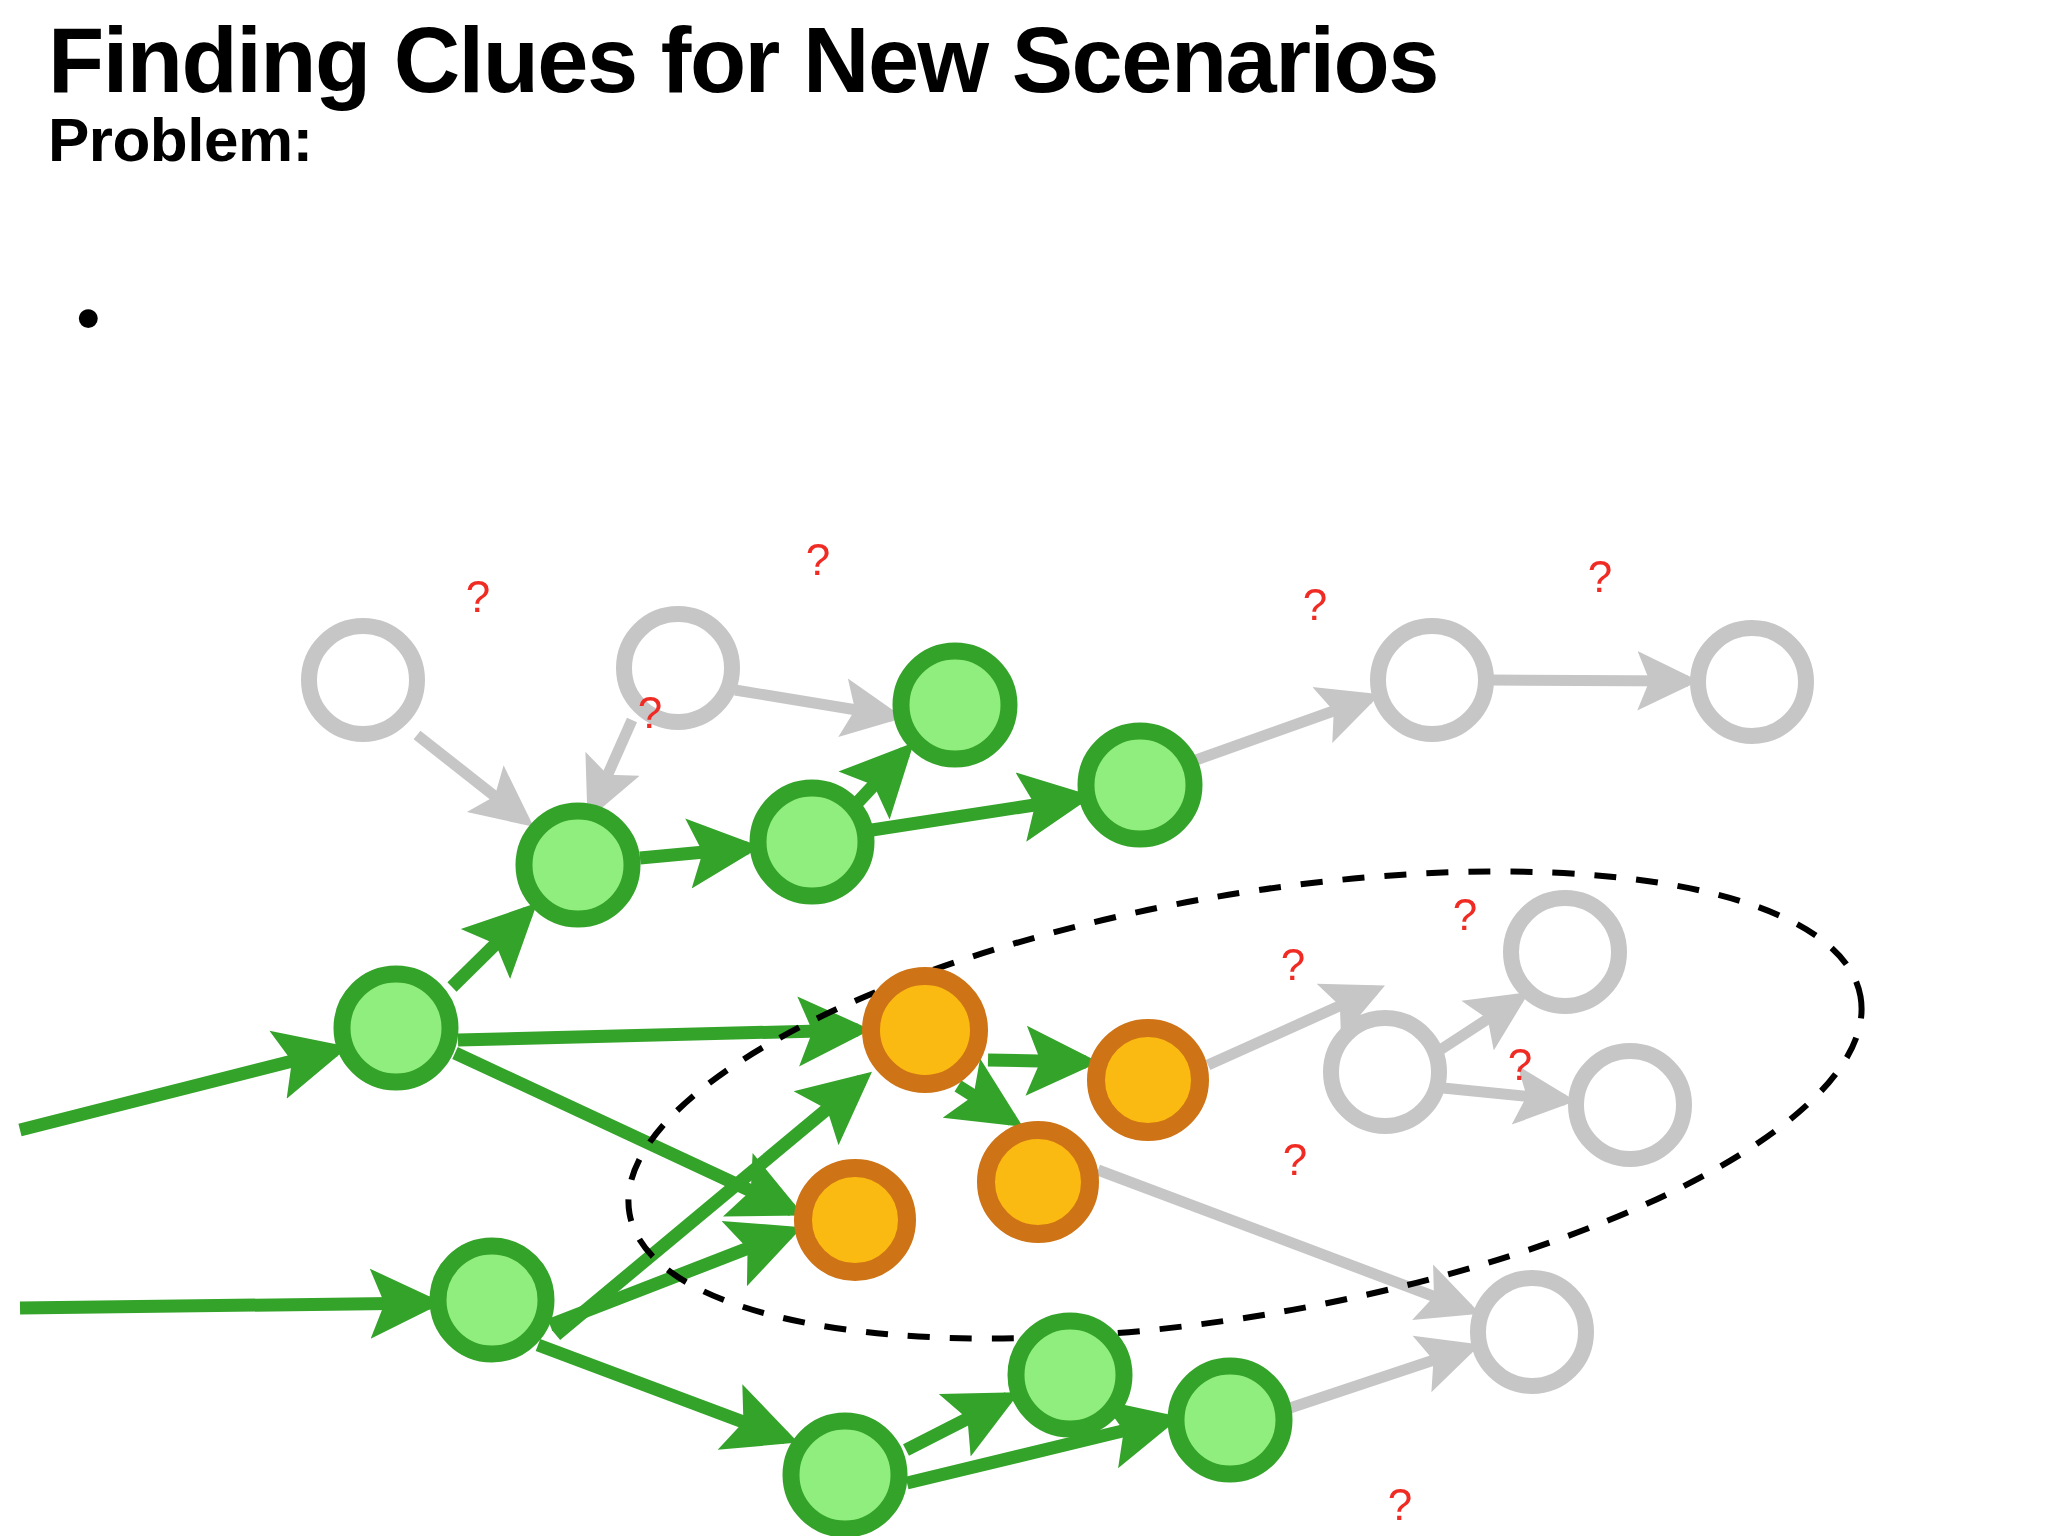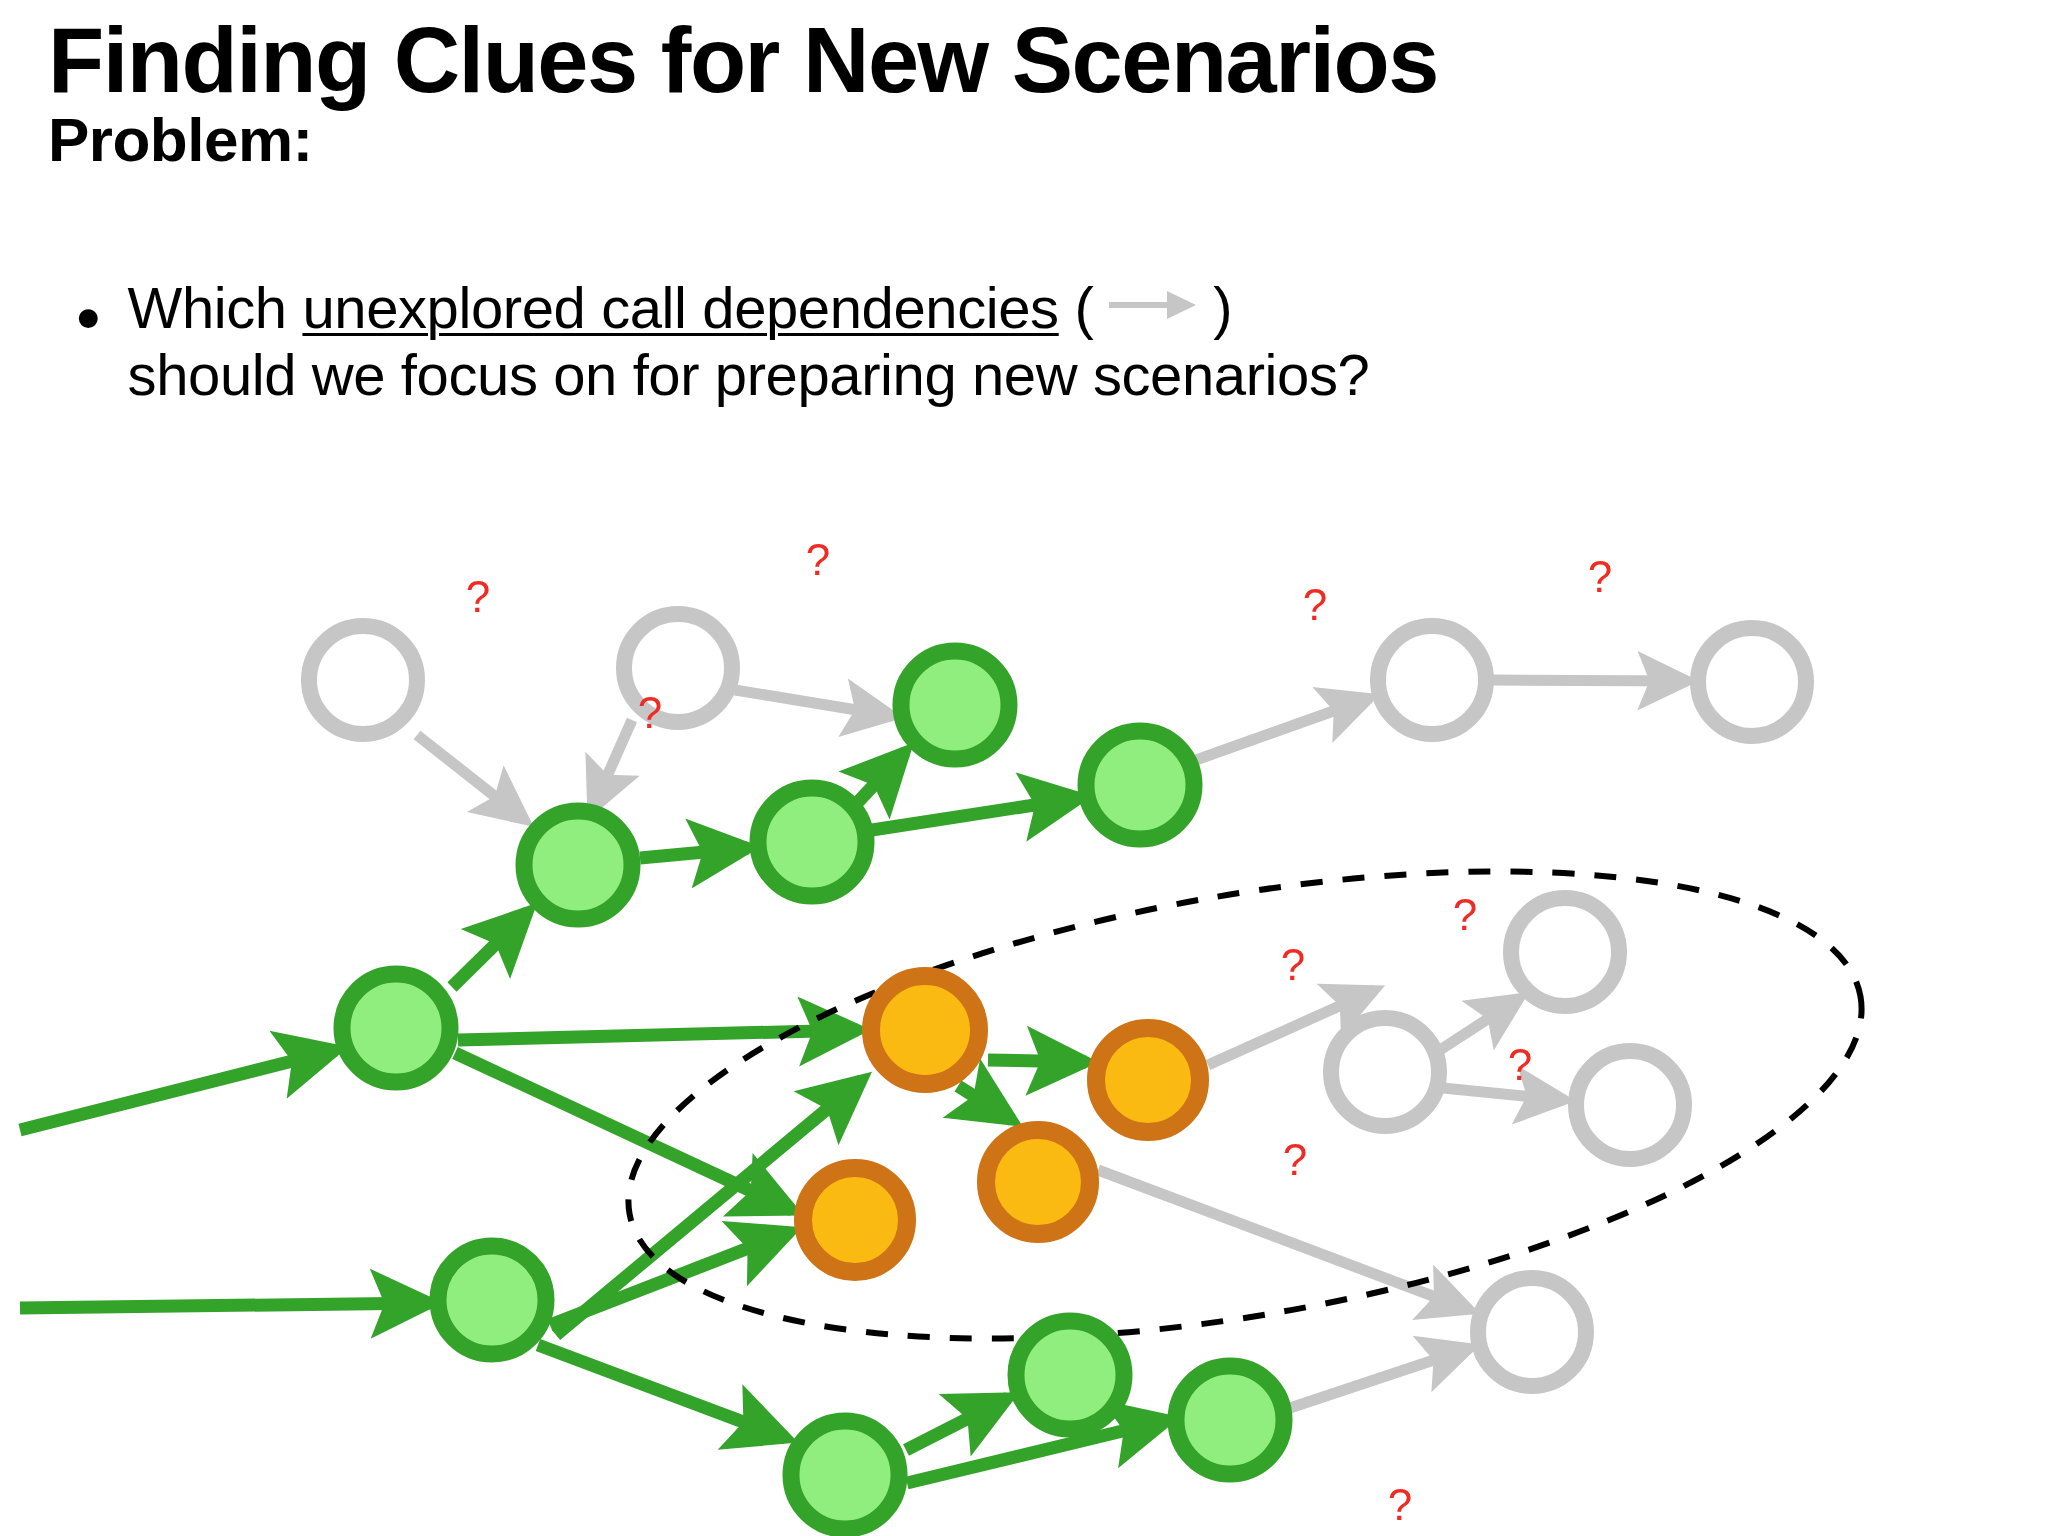--- a/index.html
+++ b/index.html
@@ -94,27 +94,20 @@
 </head>
 <body>
 
 <div id="slide-header">
   <div id="title-main">Finding Clues for New Scenarios</div>
   <div id="title-eyebrow">Problem:</div>
 </div>
 
 <div id="bullet-block">
   <span id="bullet-marker">●</span>
-  <div id="bullet-text">
-    <span>Which </span><span class="underlined">unexplored call dependencies</span><span> (</span><span class="inline-arrow"><svg width="92" height="34" viewBox="0 0 92 34">
-          <path d="M2 14 L60 14 L60 3 L89 17 L60 31 L60 20 L2 20 Z" fill="#C6C6C6"></path>
-        </svg></span><span>)</span>
-    <br>
-    <span>should we focus on for preparing new scenarios?</span>
-  </div>
 </div>
 
 <div id="diagram">
 <svg width="2048" height="1016" viewBox="0 0 2048 1016" xmlns="http://www.w3.org/2000/svg">
   <defs>
     <marker id="ag" markerWidth="6" markerHeight="6" refX="4.6" refY="3" orient="auto" markerUnits="strokeWidth">
       <path d="M0,0.3 L5.6,3 L0,5.7 L1.1,3 Z" fill="#34A32A"></path>
     </marker>
     <marker id="agr" markerWidth="6" markerHeight="6" refX="4.6" refY="3" orient="auto" markerUnits="strokeWidth">
       <path d="M0,0.3 L5.6,3 L0,5.7 L1.1,3 Z" fill="#C6C6C6"></path>

